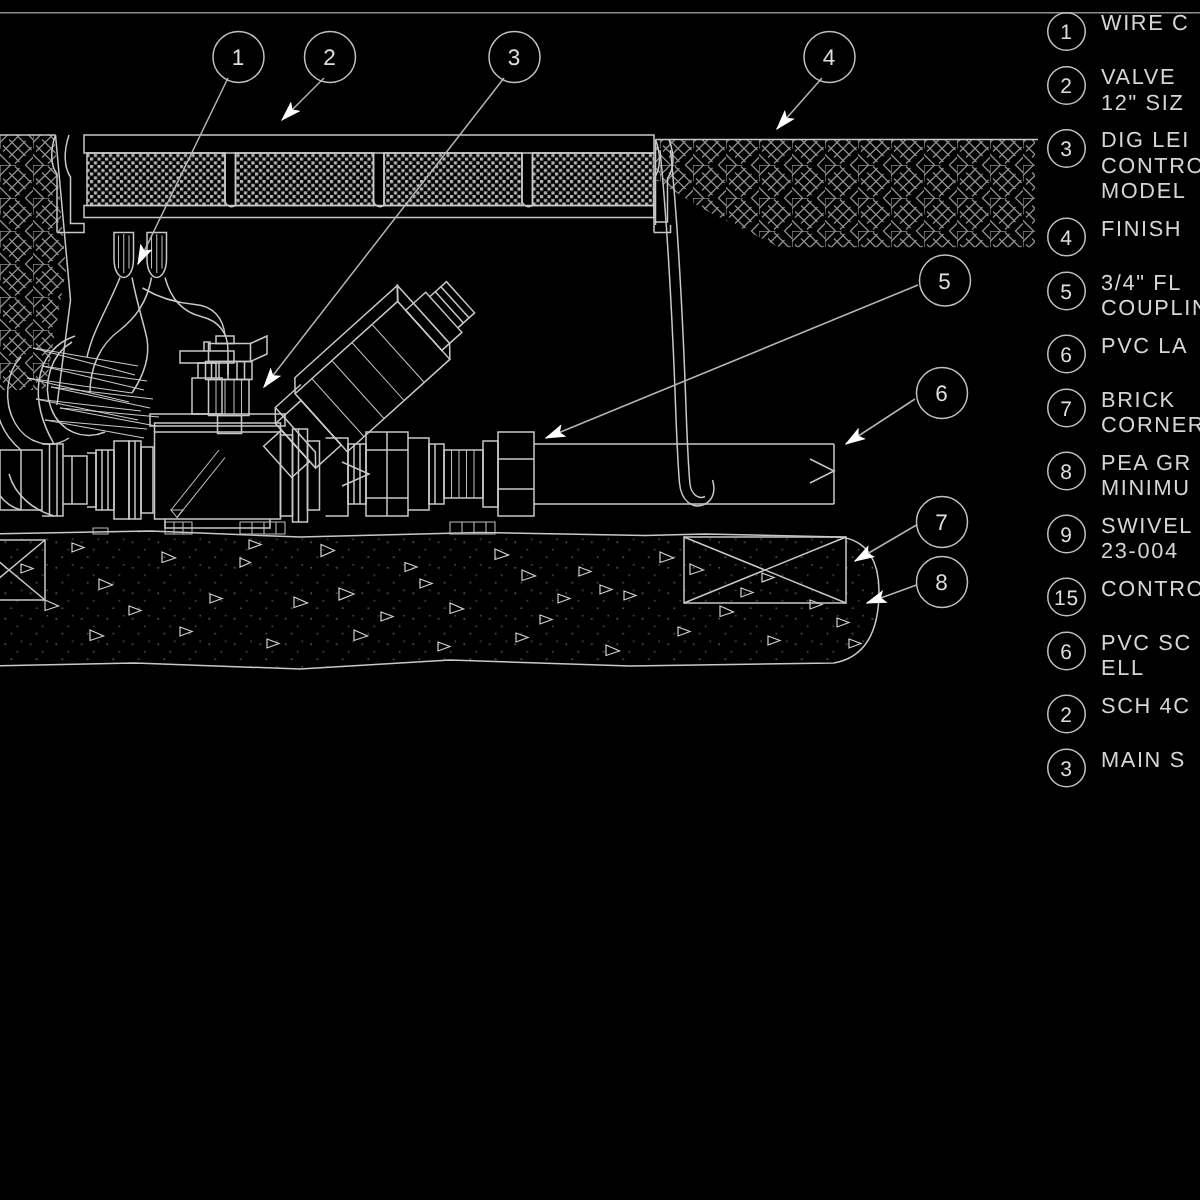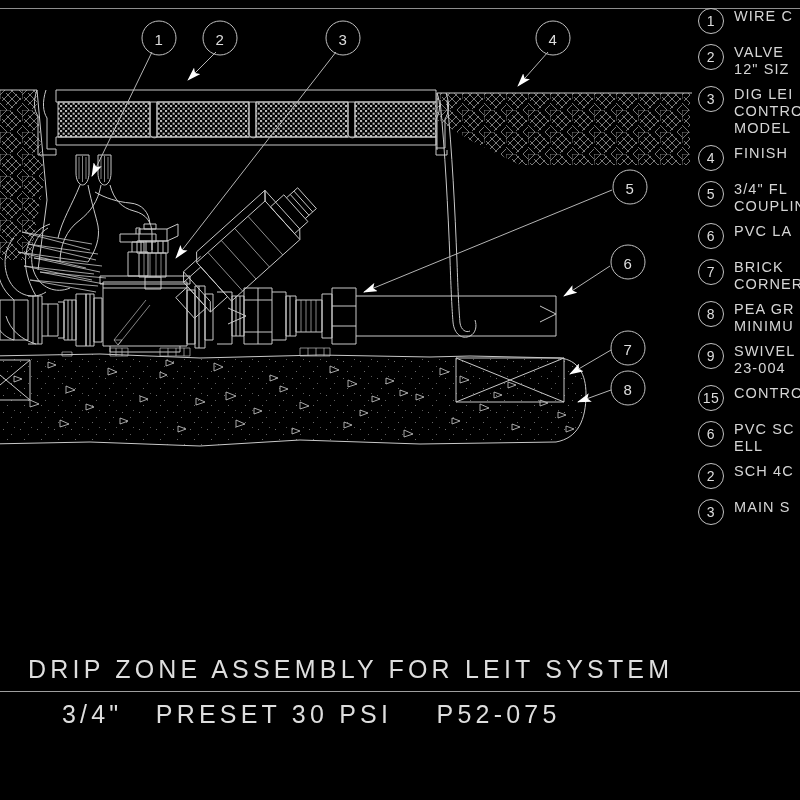--- a/index.html
+++ b/index.html
@@ -464,19 +464,14 @@
       <div class="leg-row">
         <div class="leg-bub">2</div>
         <div class="leg-txt">SCH 4C</div>
       </div>
       <div class="leg-row">
         <div class="leg-bub">3</div>
         <div class="leg-txt">MAIN S</div>
       </div>
     </div>
 
-  <div id="titleblock">
-    <div class="t1">DRIP ZONE ASSEMBLY FOR LEIT SYSTEM</div>
-    <div class="trule"></div>
-    <div class="t2">3/4"   PRESET 30 PSI    P52-075</div>
-  </div>
 
 </div>
 
 </body></html>

